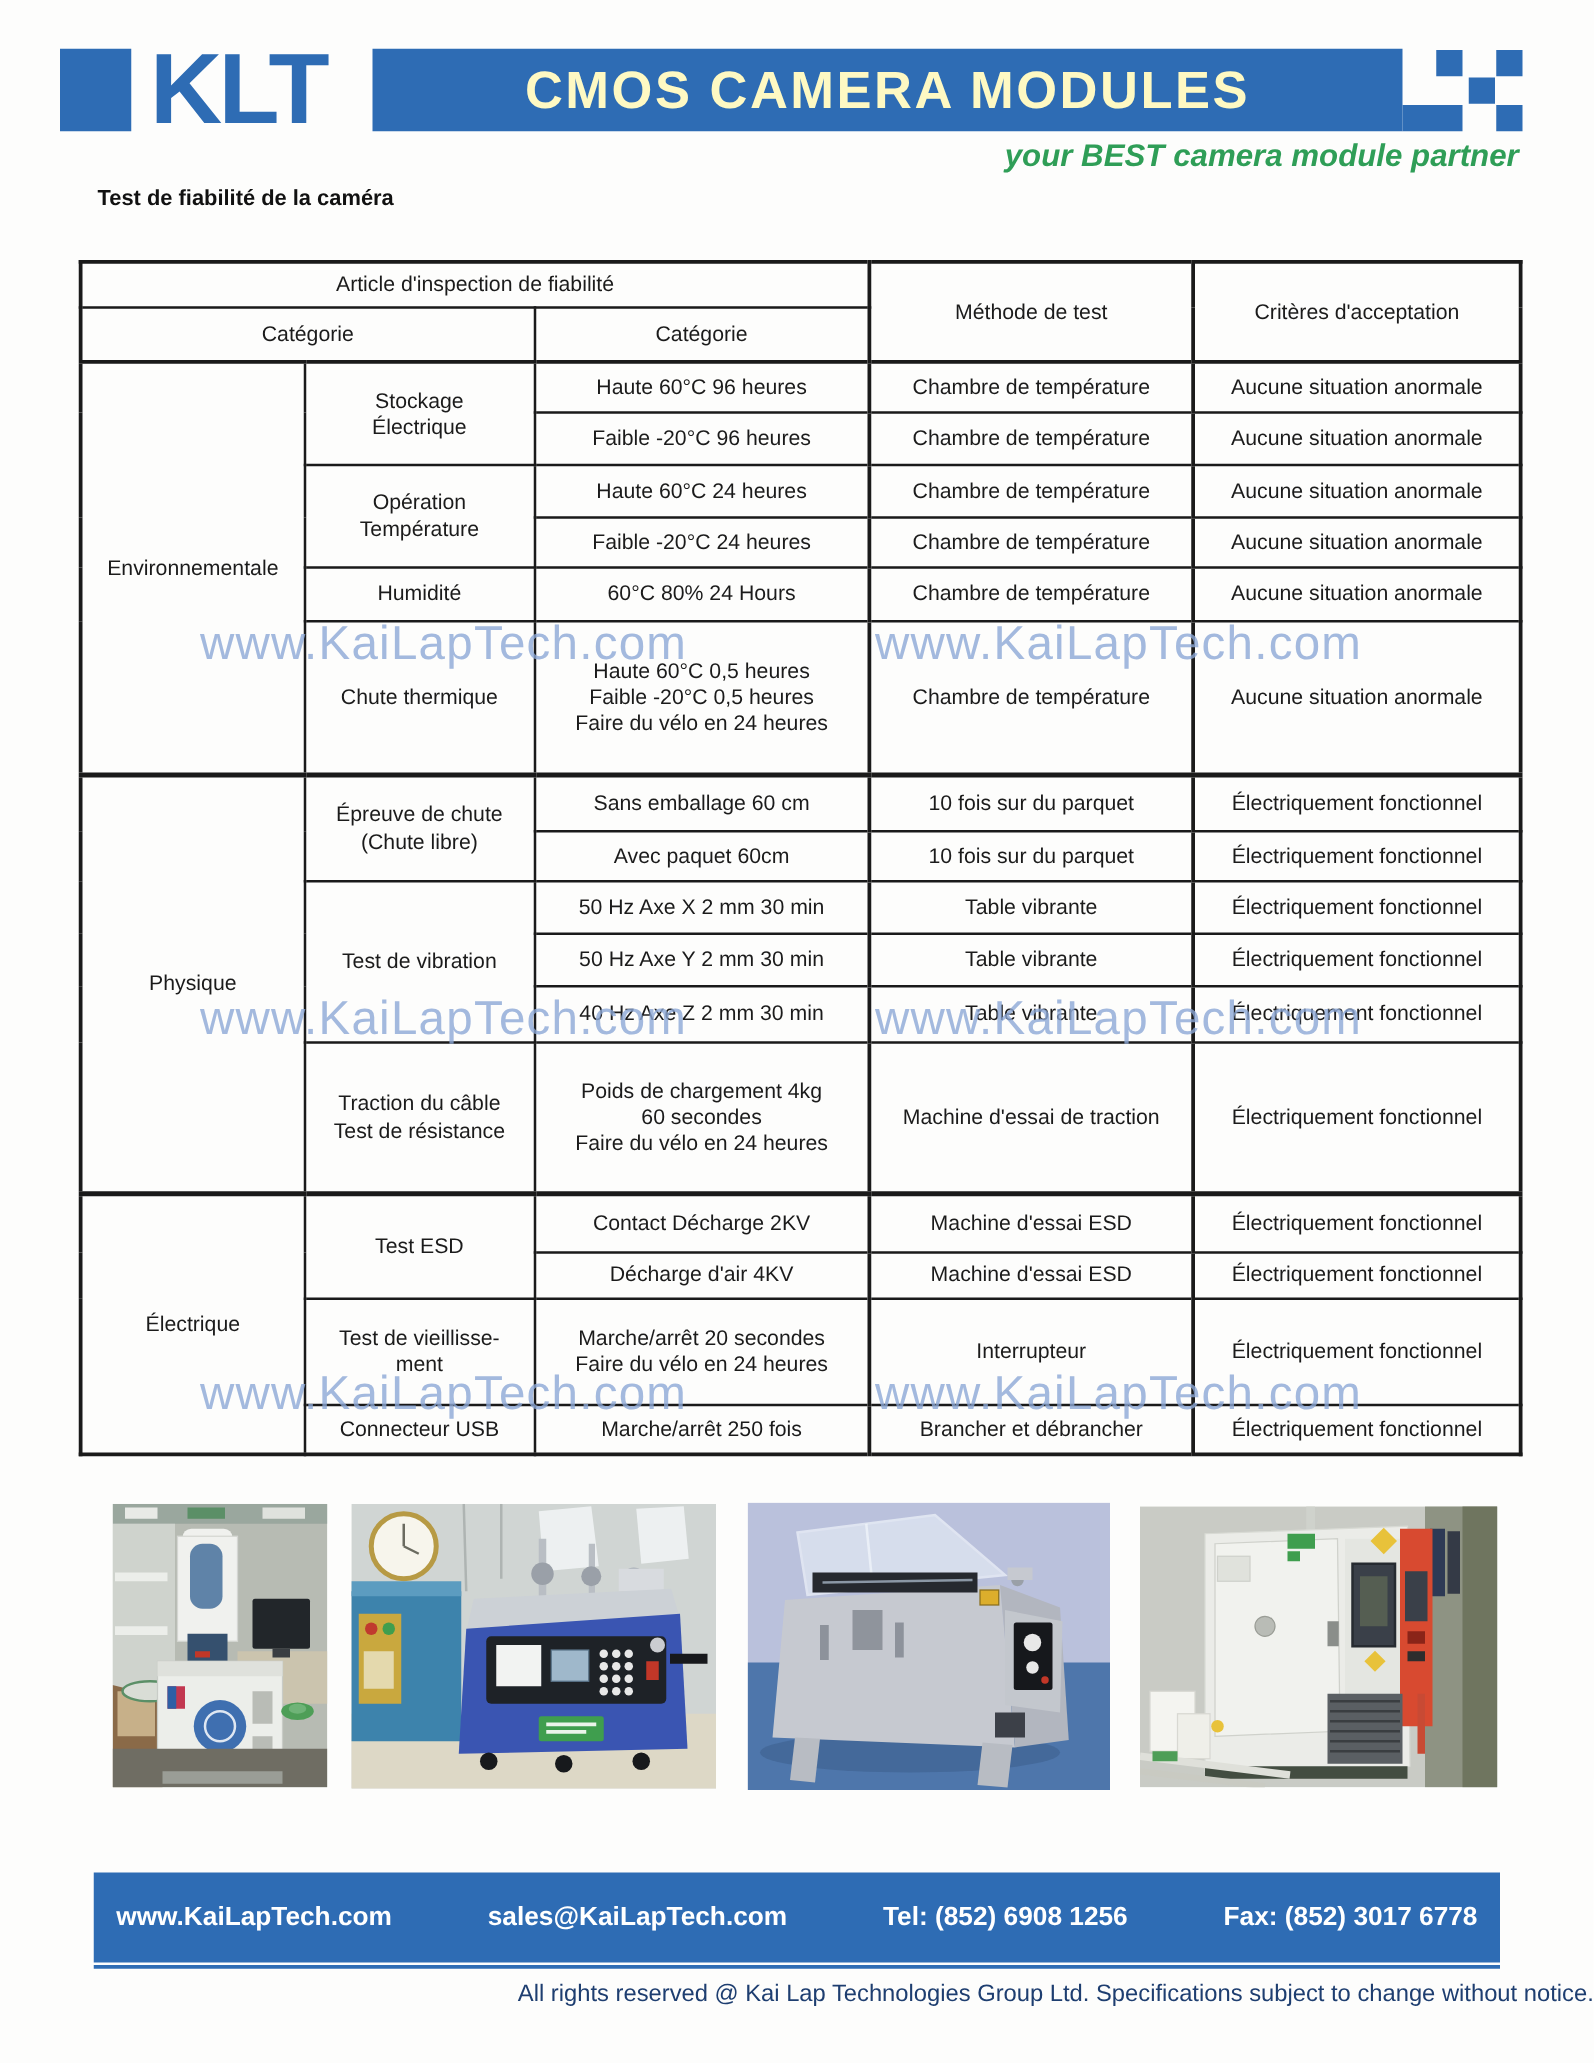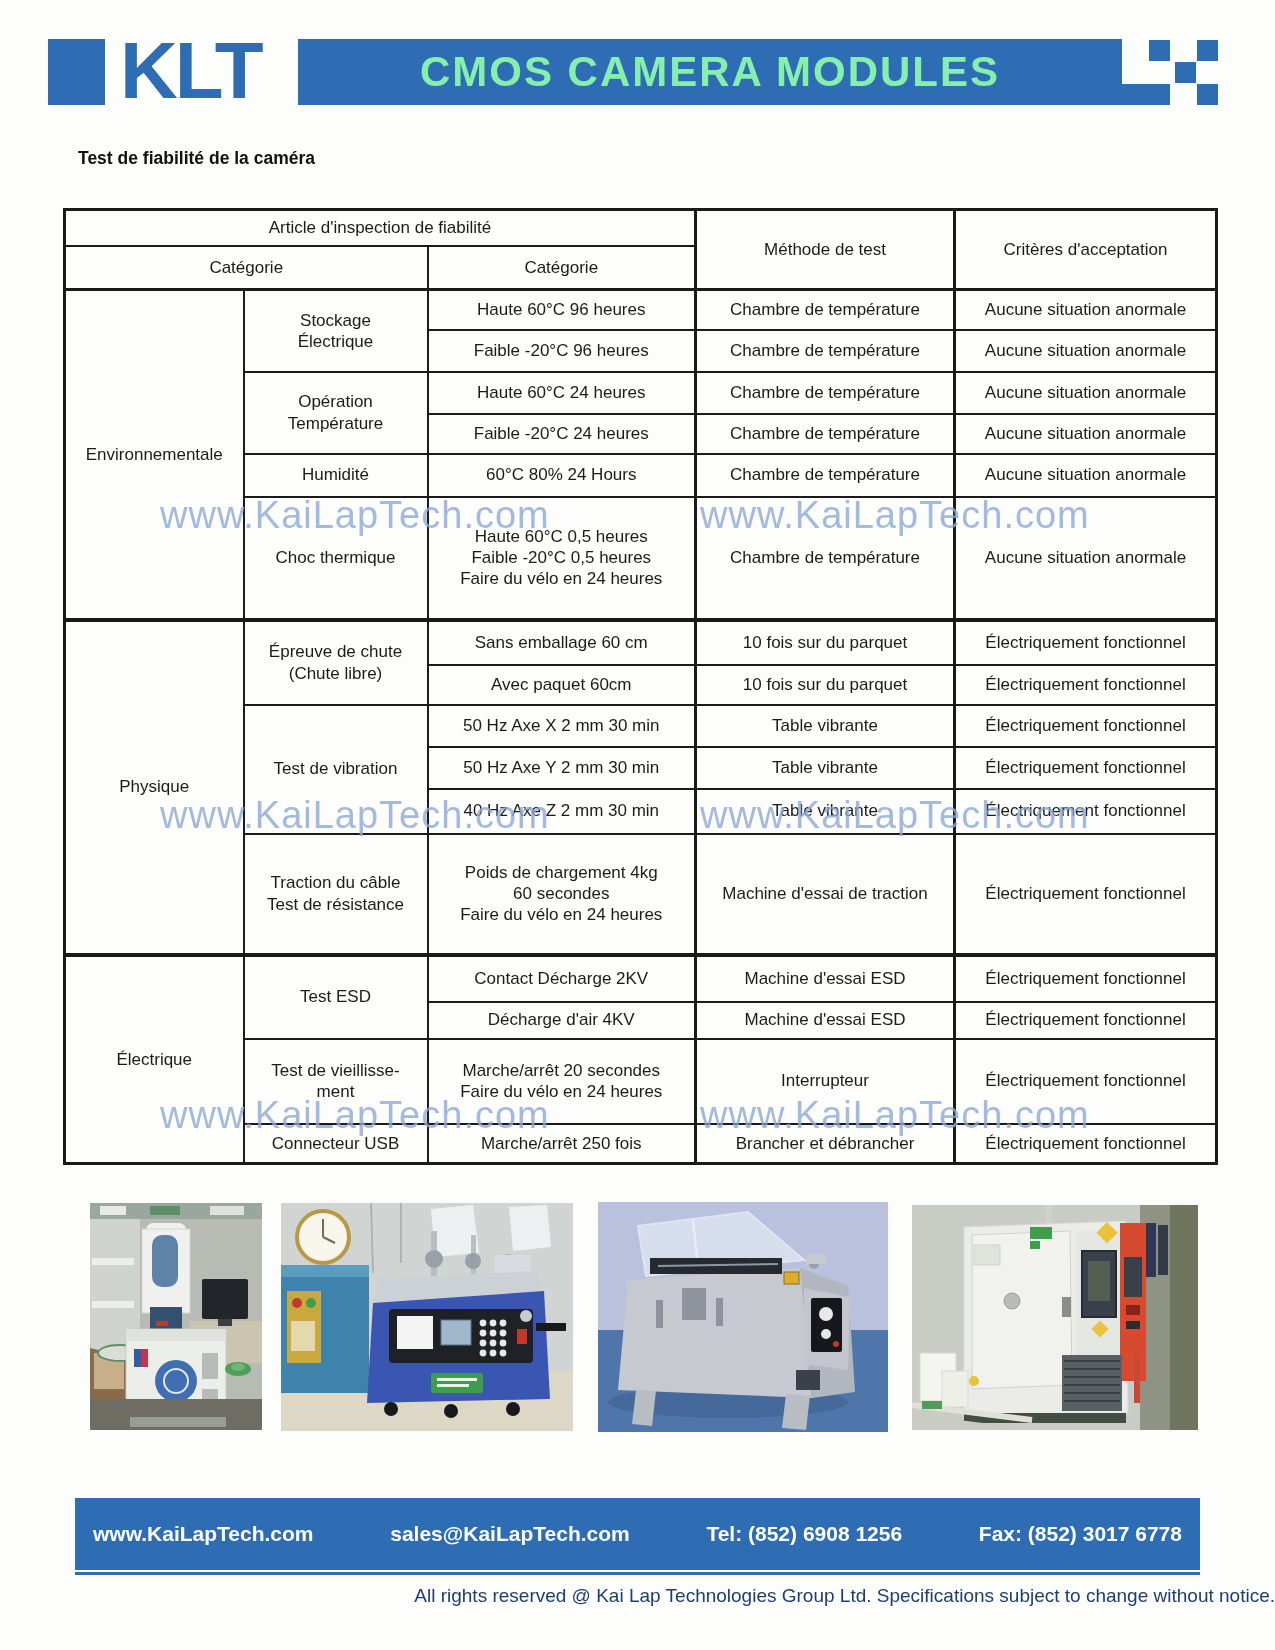--- a/index.html
+++ b/index.html
@@ -4,21 +4,21 @@
 <style>
   html,body{margin:0;padding:0;background:#ffffff;}
   .page{position:relative;width:1275px;height:1650px;background:#fdfdfc;overflow:hidden;
         font-family:Liberation Sans, sans-serif;color:#1b1b1b;}
   
   .logo-square{position:absolute;left:48px;top:39px;width:57px;height:66px;background:#2e6cb4;}
   .logo-text{position:absolute;left:120px;top:39px;height:66px;line-height:64px;
              font-size:80px;font-weight:800;letter-spacing:-3px;color:#2e6cb4;}
   .title-bar{position:absolute;left:298px;top:39px;width:824px;height:66px;background:#2e6cb4;
              display:flex;align-items:center;justify-content:center;}
-  .title-bar span{color:#86efac;font-size:42px;font-weight:bold;letter-spacing:2px;white-space:nowrap;}
+  .title-bar span{color:#fef9c3;font-size:42px;font-weight:bold;letter-spacing:2px;white-space:nowrap;}
   .chk{position:absolute;background:#2e6cb4;}
   .tagline{position:absolute;right:60px;top:111px;width:600px;text-align:right;
            font-size:25px;font-weight:bold;font-style:italic;color:#2f9e57;}
   .doc-title{position:absolute;left:78px;top:148px;font-size:17.5px;font-weight:bold;color:#111;text-align:center;}
   
   .rel-table{position:absolute;left:63px;top:208px;width:1152px;border-collapse:collapse;
              table-layout:fixed;font-size:17px;color:#1b1b1b;border:3px solid #1a1a1a;}
   .rel-table th,.rel-table td{border:2px solid #1a1a1a;text-align:center;vertical-align:middle;
              white-space:pre-line;line-height:1.25;padding:1px 3px;font-weight:400;}
   .rel-table .mcol,.rel-table .ccol{border-left-width:3px;}
@@ -48,20 +48,21 @@
   <div class="title-bar">
     <span>CMOS CAMERA MODULES</span>
   </div>
 
   <div class="chk" style="left:1149px;top:40px;width:21px;height:21px;"></div>
   <div class="chk" style="left:1197px;top:40px;width:21px;height:21px;"></div>
   <div class="chk" style="left:1175px;top:62px;width:21px;height:21px;"></div>
   <div class="chk" style="left:1122px;top:84px;width:48px;height:21px;"></div>
   <div class="chk" style="left:1197px;top:84px;width:21px;height:21px;"></div>
 
+  <div class="tagline">your BEST camera module partner</div>
   <div class="doc-title">Test de fiabilité de la caméra</div>
 
   <table class="rel-table">
     <colgroup>
       <col style="width:179px">
         <col style="width:184px">
         <col style="width:268px">
       <col style="width:259px">
         <col style="width:262px">
     </colgroup>
@@ -100,21 +101,21 @@
       <td class="mcol">Chambre de température</td>
       <td class="ccol">Aucune situation anormale</td>
     </tr>
     <tr style="height:43px">
       <td>Humidité</td>
       <td>60°C 80% 24 Hours</td>
       <td class="mcol">Chambre de température</td>
       <td class="ccol">Aucune situation anormale</td>
     </tr>
     <tr style="height:123px">
-      <td>Choc thermique</td>
+      <td>Chute thermique</td>
       <td>Haute 60°C 0,5 heures
 Faible -20°C 0,5 heures
 Faire du vélo en 24 heures</td>
       <td class="mcol">Chambre de température</td>
       <td class="ccol">Aucune situation anormale</td>
     </tr>
     <tr class="sec" style="height:45px">
       <td rowspan="6">Physique</td>
       <td rowspan="2">Épreuve de chute
 (Chute libre)</td>

